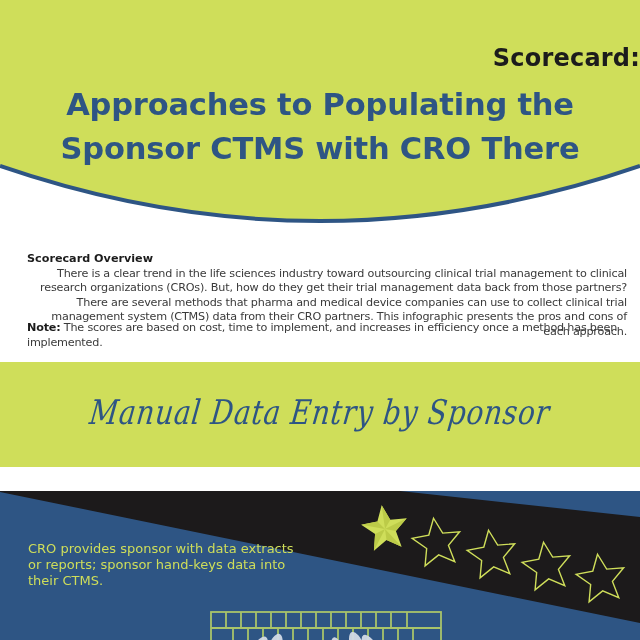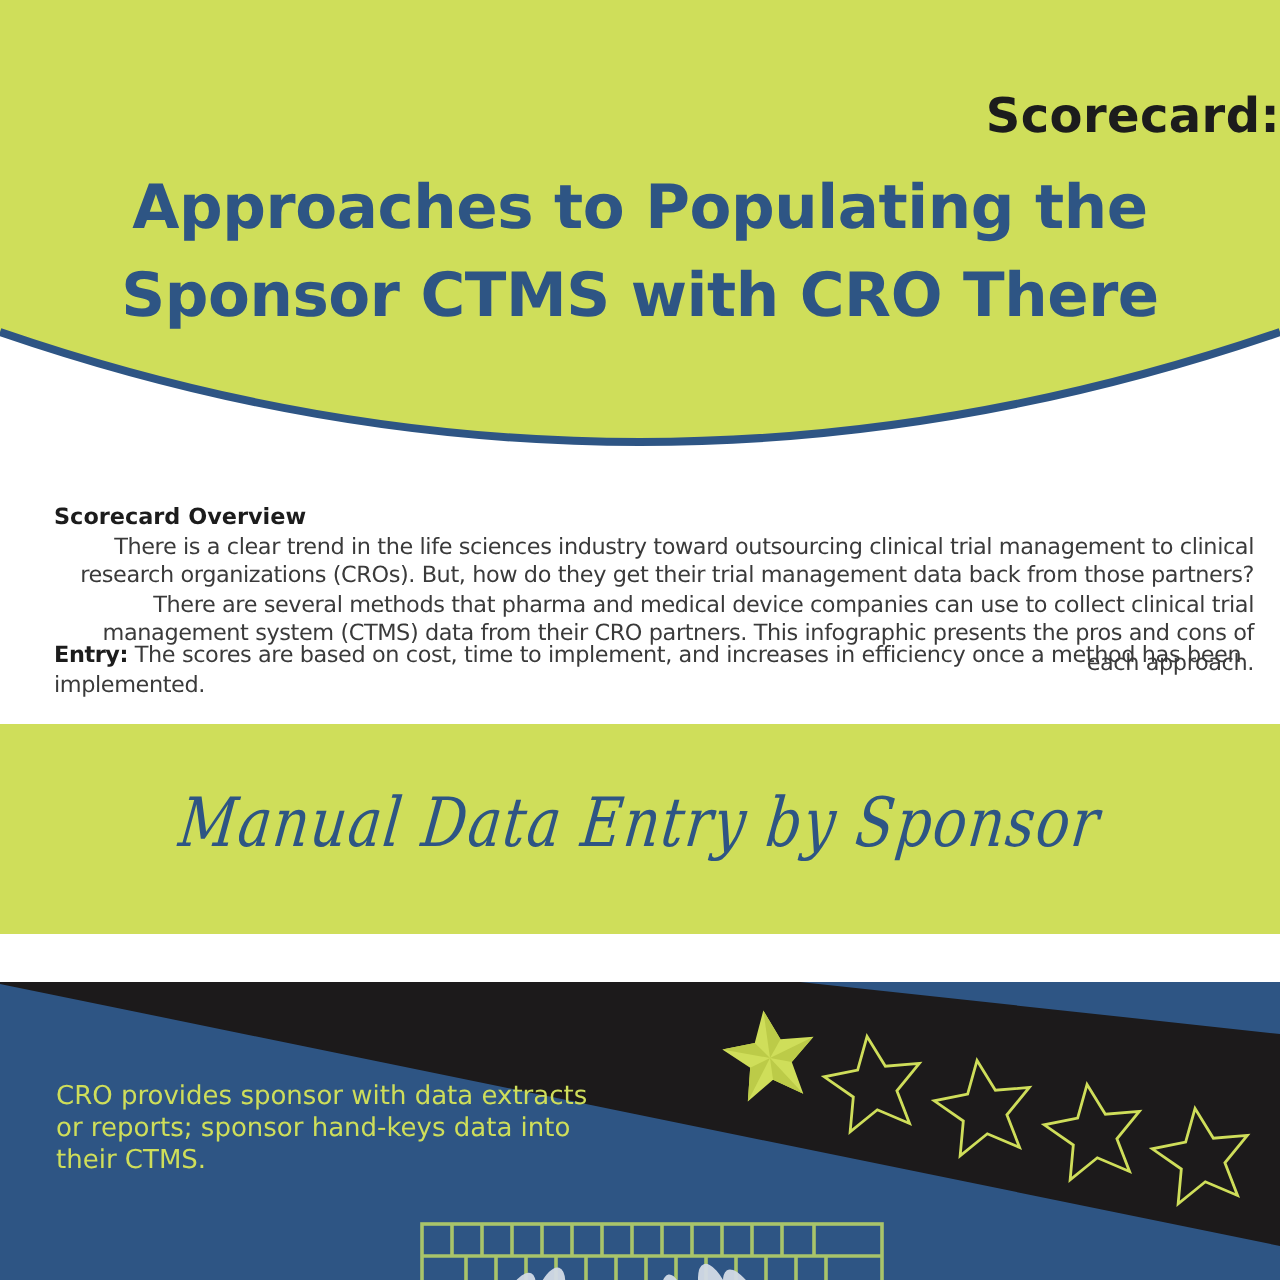--- a/index.html
+++ b/index.html
@@ -45,21 +45,21 @@
   <path d="M0 166 Q320 276 640 166" fill="none" stroke="#2e5584" stroke-width="4"></path>
 </svg>
 <div class="title-1">Scorecard:</div>
 <div class="title-2">Approaches to Populating the</div>
 <div class="title-3">Sponsor CTMS with CRO There</div>
 
 <div class="overview">
   <div class="ov-head">Scorecard Overview</div>
   <div class="ov-body">There is a clear trend in the life sciences industry toward outsourcing clinical trial management to clinical research organizations (CROs). But, how do they get their trial management data back from those partners? There are several methods that pharma and medical device companies can use to collect clinical trial management system (CTMS) data from their CRO partners. This infographic presents the pros and cons of each approach.</div>
 </div>
-<div class="note"><b>Entry:</b><span> The scores are based on cost, time to implement, and increases in efficiency once a method has been implemented.</span></div>
+<div class="note"><b>Note:</b><span> The scores are based on cost, time to implement, and increases in efficiency once a method has been implemented.</span></div>
 
 <div class="band">
   <div class="band-title">Manual Data Entry by Sponsor</div>
 </div>
 
 <div class="section">
   <svg width="640" height="173" viewBox="0 0 640 173">
 
     <polygon points="0,0 400,0 640,26 640,132 0,1" fill="#1c1a1b"></polygon>
 

